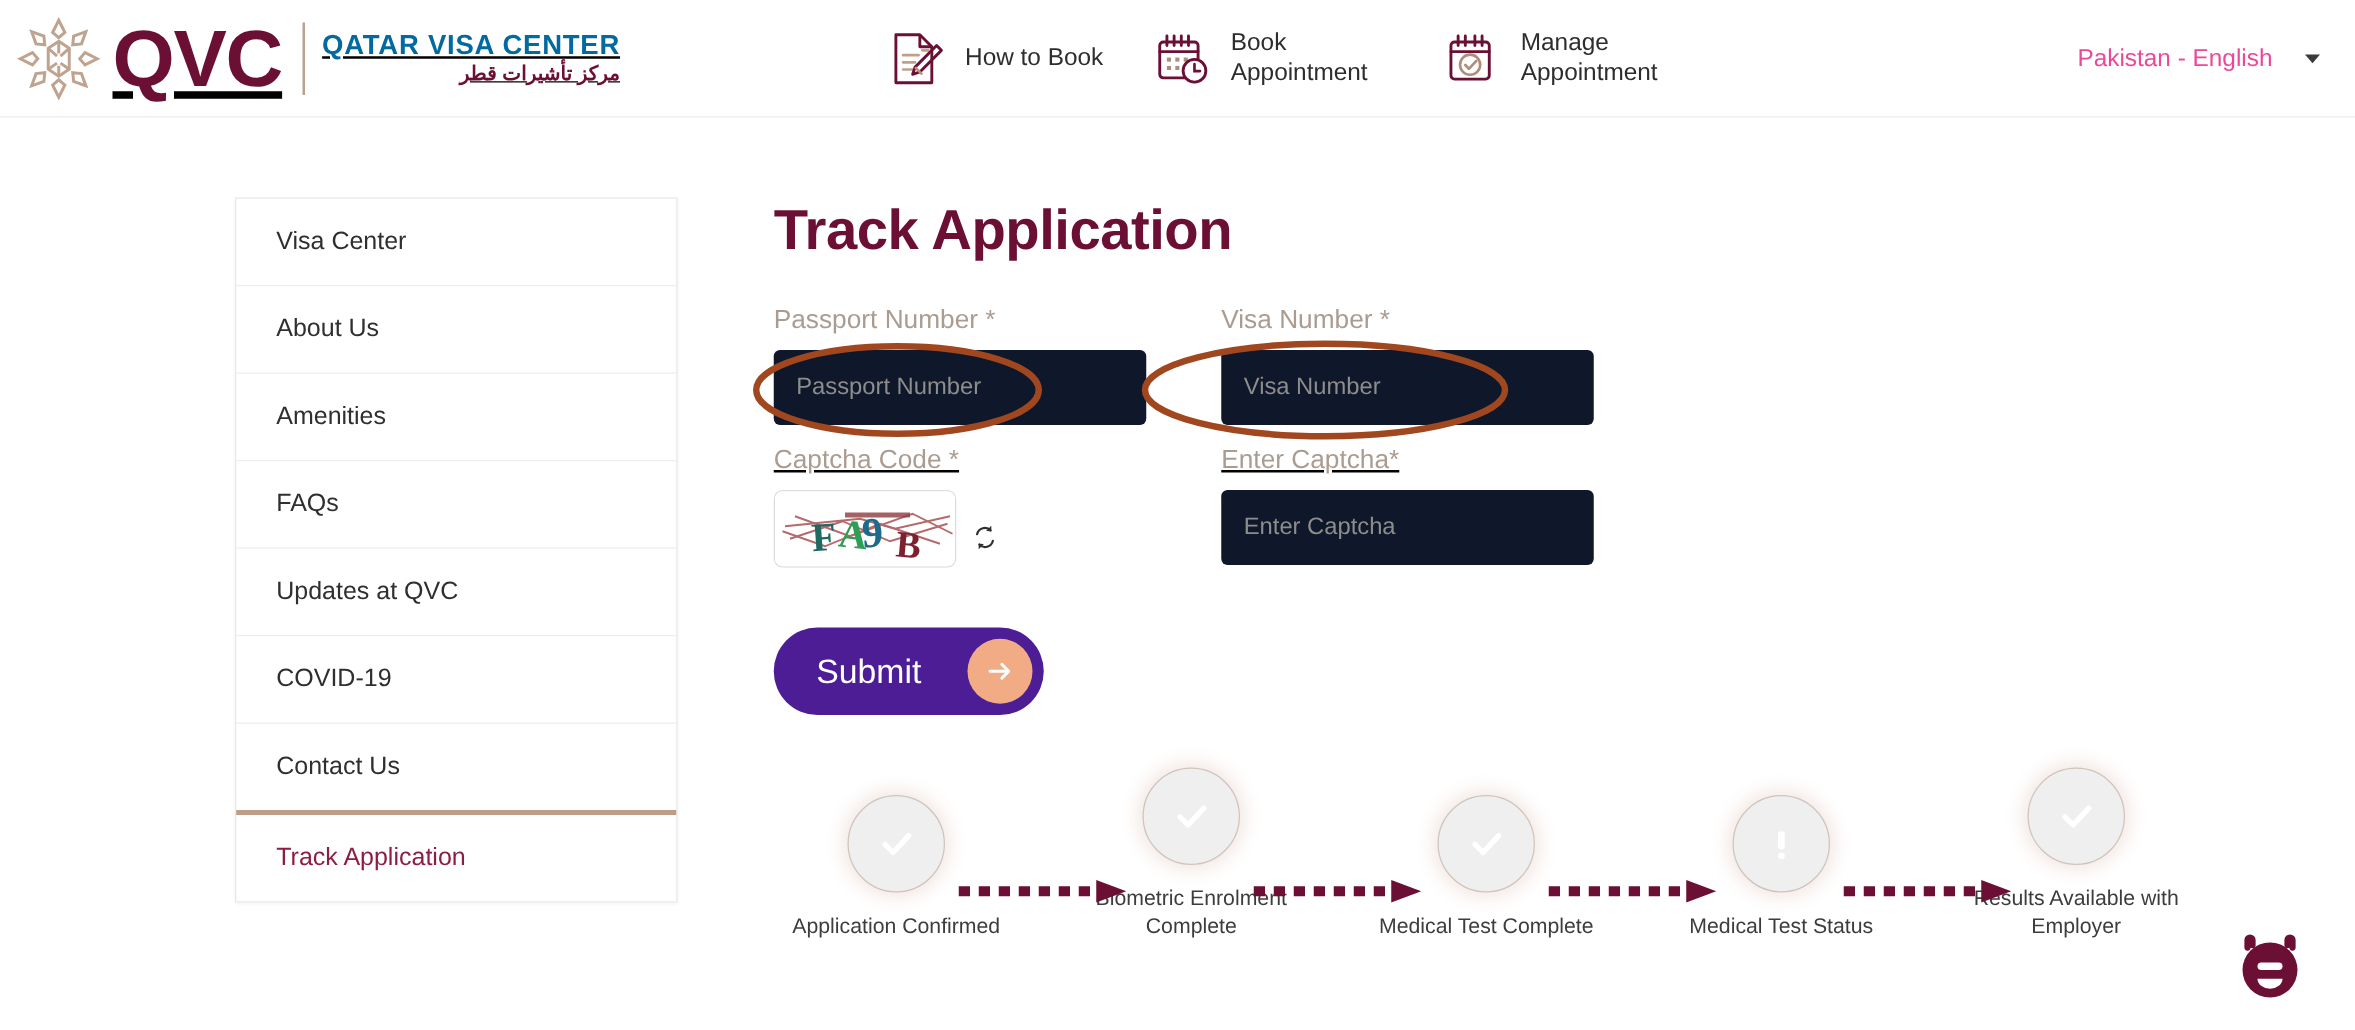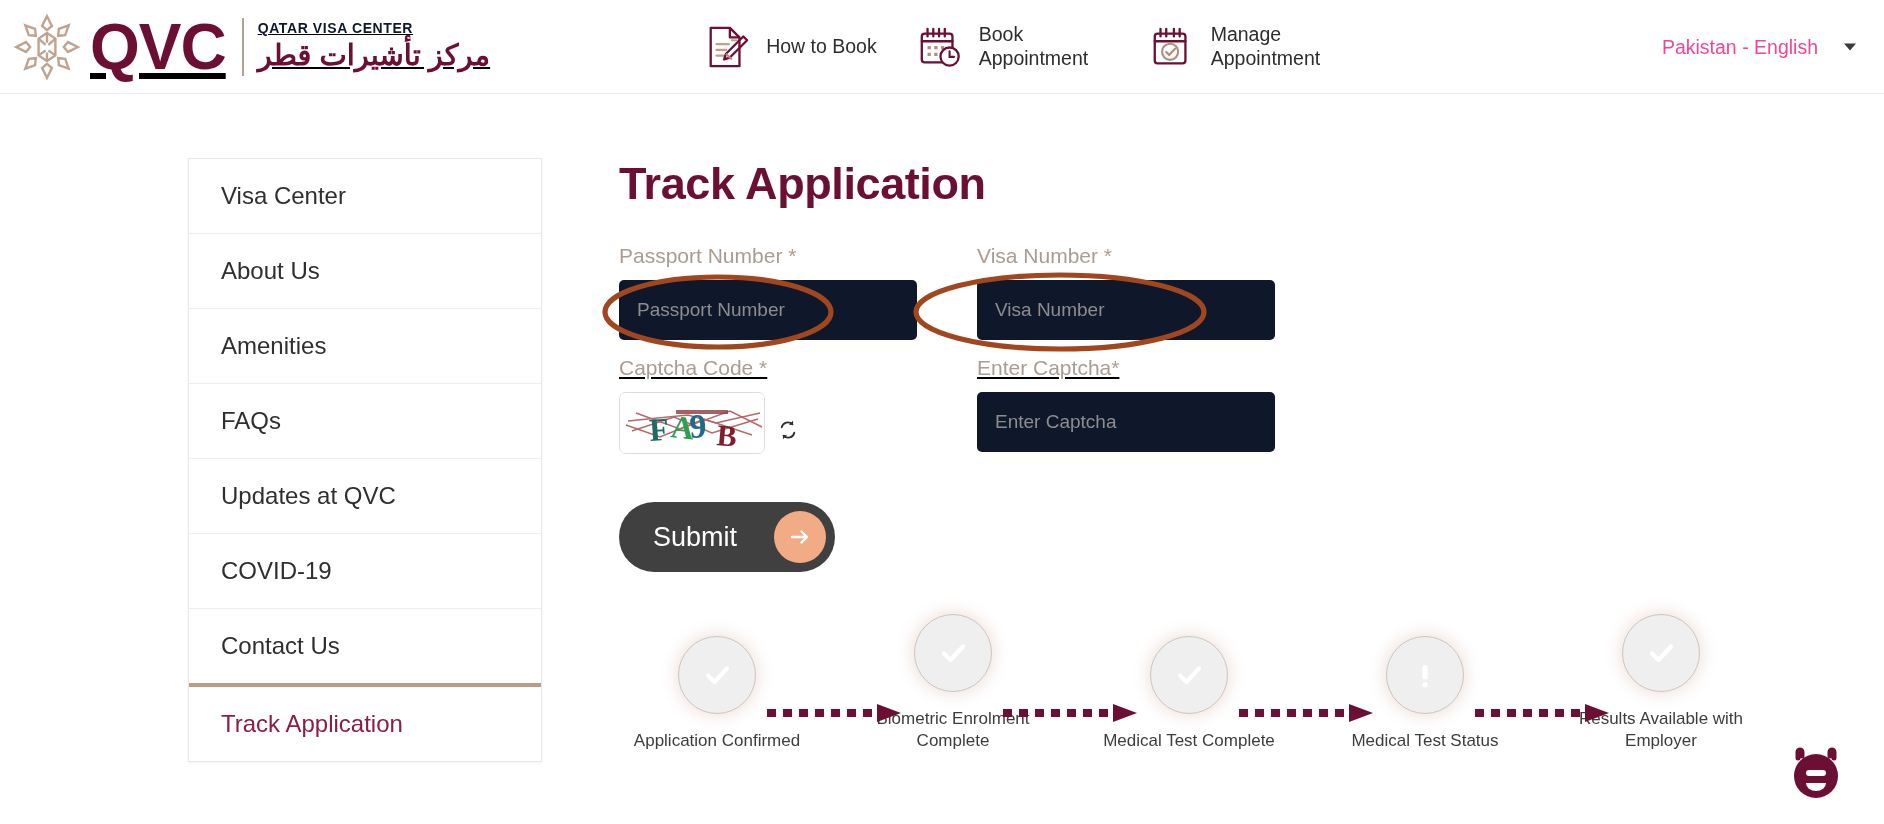--- a/index.html
+++ b/index.html
@@ -43,27 +43,27 @@
     font-family: "Liberation Sans", sans-serif;
   }
   .brand-divider {
     width: 2px;
     height: 58px;
     background: #b9a08f;
     margin: 0 14px 0 16px;
   }
   .brand-text { line-height: 1.12; }
   .brand-en {
-    font-size: 14px;
+    font-size: 22px;
     font-weight: bold;
-    color: #0f172a;
+    color: #0369a1;
     letter-spacing: 0.6px;
   }
   .brand-ar {
-    font-size: 29px;
+    font-size: 16px;
     font-weight: bold;
     color: #6b0f34;
     direction: rtl;
     margin-top: 2px;
   }
 
   .nav-items {
     display: flex;
     align-items: center;
     margin-left: 214px;
@@ -112,21 +112,21 @@
   .sidebar {
     width: 354px;
     flex: 0 0 354px;
     border: 1px solid #e8e8e8;
     background: #fff;
     box-shadow: 0 1px 3px rgba(0,0,0,0.05);
     align-self: flex-start;
   }
   .side-item {
     padding: 23px 0 23px 32px;
-    font-size: 24px;
+    font-size: 20px;
     color: #2f2f2f;
     border-bottom: 1px solid #eeeeee;
     cursor: pointer;
     white-space: nowrap;
   }
   .side-item:last-child { border-bottom: none; }
   .side-item.active {
     color: #8c1d43;
     border-top: 4px solid #bd9d85;
     margin-top: -1px;
@@ -181,21 +181,21 @@
     border-radius: 7px;
     background: #fff;
     overflow: hidden;
   }
   .refresh-icon { width: 18px; height: 22px; cursor: pointer; margin-top: 14px; }
 
   .submit-btn {
     margin-top: 48px;
     margin-left: 26px;
     width: 216px; height: 70px;
-    background: #404040;
+    background: #4c1d95;
     border: none;
     border-radius: 36px;
     color: #ffffff;
     font-size: 27px;
     font-family: "Liberation Sans", sans-serif;
     display: flex;
     align-items: center;
     padding: 0 9px 0 34px;
     cursor: pointer;
     justify-content: space-between;

